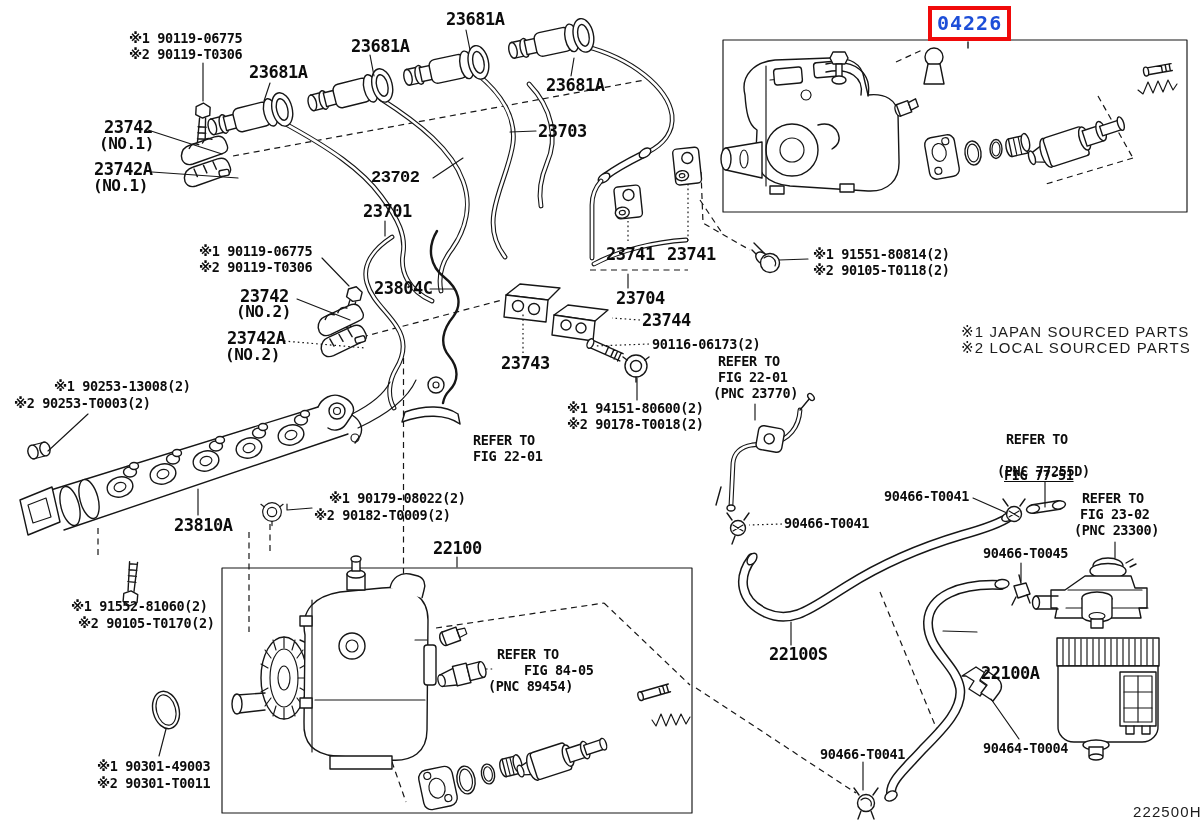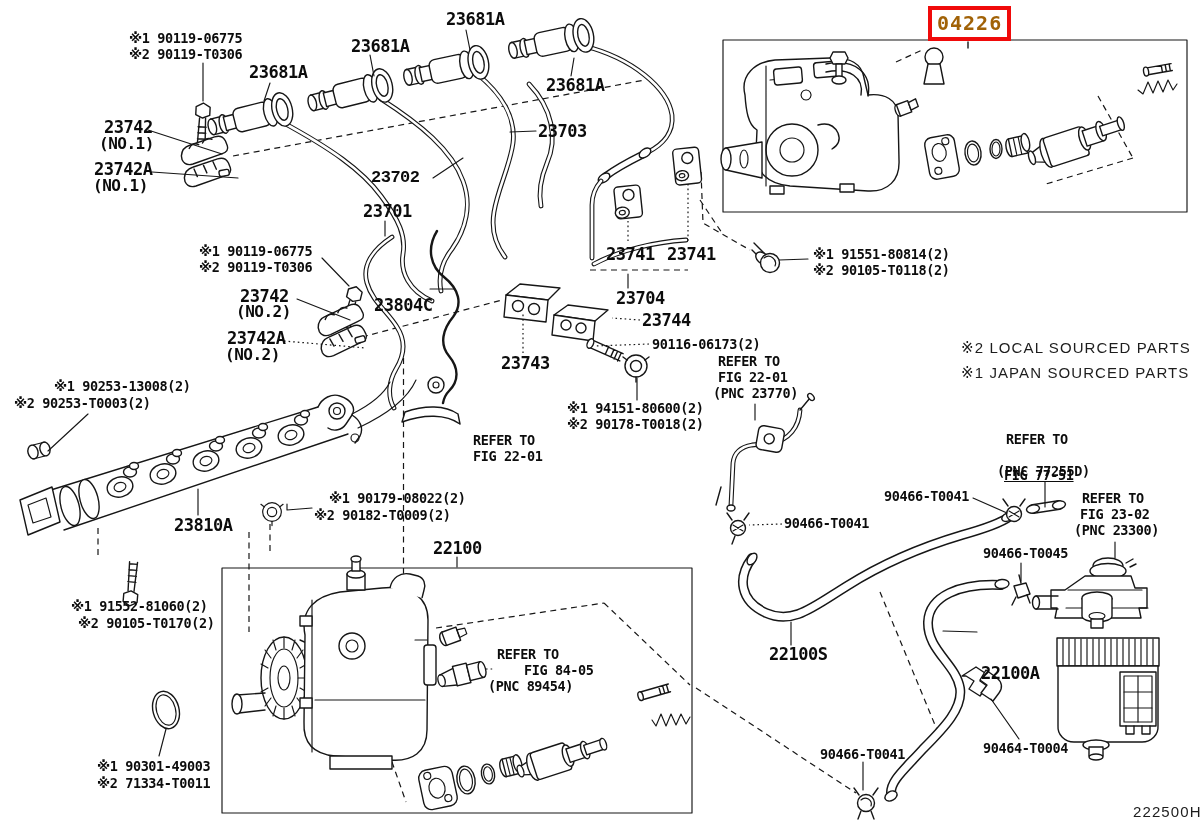--- a/index.html
+++ b/index.html
@@ -6,21 +6,21 @@
   #stage{position:relative;width:1200px;height:828px;background:#ffffff;overflow:hidden;
          font-family:"DejaVu Sans Mono","DejaVu Sans",monospace;}
   #art{position:absolute;left:0;top:0;}
   .lbl{position:absolute;color:#0c0c0c;white-space:pre;line-height:1.1;}
   .lg{font-size:17px;font-weight:bold;letter-spacing:-0.5px;}
   .sm{font-size:13.5px;font-weight:bold;letter-spacing:-0.4px;}
   .no{font-size:16px;font-weight:bold;letter-spacing:-0.5px;}
   .note{font-family:"Liberation Sans","DejaVu Sans",sans-serif;font-size:15px;
         font-weight:normal;letter-spacing:1.1px;color:#1d1d1d;}
   #hl{position:absolute;left:928px;top:6px;border:4px solid #f00a0a;background:#fff;
-      color:#a16207;font-size:20px;font-weight:bold;letter-spacing:1px;line-height:27px;
+      color:#1d4ed8;font-size:20px;font-weight:bold;letter-spacing:1px;line-height:27px;
       padding:0 5px;cursor:pointer;}
   
   .s{fill:none;stroke:#161616;stroke-width:1.4;stroke-linecap:round;stroke-linejoin:round;}
   .s1{fill:none;stroke:#161616;stroke-width:1.15;stroke-linecap:round;stroke-linejoin:round;}
   .f{fill:#fff;stroke:#161616;stroke-width:1.4;stroke-linejoin:round;}
   .d{fill:none;stroke:#161616;stroke-width:1.2;stroke-dasharray:6 4.5;}
   .dt{fill:none;stroke:#161616;stroke-width:1.2;stroke-dasharray:1.6 3;}
   .po{fill:none;stroke:#161616;stroke-width:4.8;stroke-linecap:round;}
   .pi{fill:none;stroke:#ffffff;stroke-width:2.6;stroke-linecap:round;}
   .ho{fill:none;stroke:#161616;stroke-width:10;stroke-linecap:round;}
@@ -431,21 +431,21 @@
       <div class="lbl lg" style="left: 546px; top: 76px;">23681A</div>
       <div class="lbl lg" style="left: 104px; top: 118px;">23742</div>
       <div class="lbl no" style="left: 99px; top: 135px;">(NO.1)</div>
       <div class="lbl lg" style="left: 94px; top: 160px;">23742A</div>
       <div class="lbl no" style="left: 93px; top: 177px;">(NO.1)</div>
       <div class="lbl lg" style="left: 538px; top: 122px;">23703</div>
       <div class="lbl lg" style="left: 371px; top: 169px; font-family: Liberation Mono, monospace;">23702</div>
       <div class="lbl lg" style="left: 363px; top: 202px;">23701</div>
       <div class="lbl sm" style="left: 199px; top: 244px;">※1 90119-06775</div>
       <div class="lbl sm" style="left: 199px; top: 260px;">※2 90119-T0306</div>
-      <div class="lbl lg" style="left: 374px; top: 296px;">23804C</div>
+      <div class="lbl lg" style="left: 374px; top: 279px;">23804C</div>
       <div class="lbl lg" style="left: 240px; top: 287px;">23742</div>
       <div class="lbl no" style="left: 236px; top: 303px;">(NO.2)</div>
       <div class="lbl lg" style="left: 227px; top: 329px;">23742A</div>
       <div class="lbl no" style="left: 225px; top: 346px;">(NO.2)</div>
       <div class="lbl lg" style="left: 501px; top: 354px;">23743</div>
       <div class="lbl lg" style="left: 606px; top: 245px;">23741</div>
       <div class="lbl lg" style="left: 667px; top: 245px;">23741</div>
       <div class="lbl lg" style="left: 616px; top: 289px;">23704</div>
       <div class="lbl lg" style="left: 642px; top: 311px;">23744</div>
       <div class="lbl sm" style="left: 652px; top: 337px;">90116-06173(2)</div>
@@ -460,34 +460,34 @@
       <div class="lbl sm" style="left: 473px; top: 449px;">FIG 22-01</div>
       <div class="lbl sm" style="left: 14px; top: 379px; margin-left: 40px;">※1 90253-13008(2)</div>
       <div class="lbl sm" style="left: 14px; top: 396px;">※2 90253-T0003(2)</div>
       <div class="lbl lg" style="left: 174px; top: 516px;">23810A</div>
       <div class="lbl sm" style="left: 314px; top: 491px; margin-left: 15px;">※1 90179-08022(2)</div>
       <div class="lbl sm" style="left: 314px; top: 508px;">※2 90182-T0009(2)</div>
       <div class="lbl lg" style="left: 433px; top: 539px;">22100</div>
       <div class="lbl sm" style="left: 71px; top: 599px;">※1 91552-81060(2)</div>
       <div class="lbl sm" style="left: 78px; top: 616px;">※2 90105-T0170(2)</div>
       <div class="lbl sm" style="left: 97px; top: 759px;">※1 90301-49003</div>
-      <div class="lbl sm" style="left: 97px; top: 776px;">※2 71334-T0011</div>
+      <div class="lbl sm" style="left: 97px; top: 776px;">※2 90301-T0011</div>
       <div class="lbl sm" style="left: 497px; top: 647px;">REFER TO</div>
       <div class="lbl sm" style="left: 524px; top: 663px;">FIG 84-05</div>
       <div class="lbl sm" style="left: 488px; top: 679px;">(PNC 89454)</div>
       <div class="lbl sm" style="left: 1006px; top: 432px;">REFER TO</div>
       <div class="lbl sm" style="left: 1004px; top: 468px; text-decoration: underline;">FIG 77-51</div>
       <div class="lbl sm" style="left: 997px; top: 464px;">(PNC 77255D)</div>
       <div class="lbl sm" style="left: 884px; top: 489px;">90466-T0041</div>
       <div class="lbl sm" style="left: 784px; top: 516px;">90466-T0041</div>
       <div class="lbl sm" style="left: 1082px; top: 491px;">REFER TO</div>
       <div class="lbl sm" style="left: 1080px; top: 507px;">FIG 23-02</div>
       <div class="lbl sm" style="left: 1074px; top: 523px;">(PNC 23300)</div>
       <div class="lbl sm" style="left: 983px; top: 546px;">90466-T0045</div>
-      <div class="lbl note" style="left: 961px; top: 324px; margin-top: 41px;">※1 JAPAN SOURCED PARTS</div>
+      <div class="lbl note" style="left: 961px; top: 324px;">※1 JAPAN SOURCED PARTS</div>
       <div class="lbl note" style="left: 961px; top: 340px;">※2 LOCAL SOURCED PARTS</div>
       <div class="lbl lg" style="left: 769px; top: 645px;">22100S</div>
       <div class="lbl lg" style="left: 981px; top: 624px; margin-top: 40px;">22100A</div>
       <div class="lbl sm" style="left: 820px; top: 747px;">90466-T0041</div>
       <div class="lbl sm" style="left: 983px; top: 741px;">90464-T0004</div>
       <div class="lbl note" style="left: 1133px; top: 804px;">222500H</div>
     </div>
 
 </div>
 

